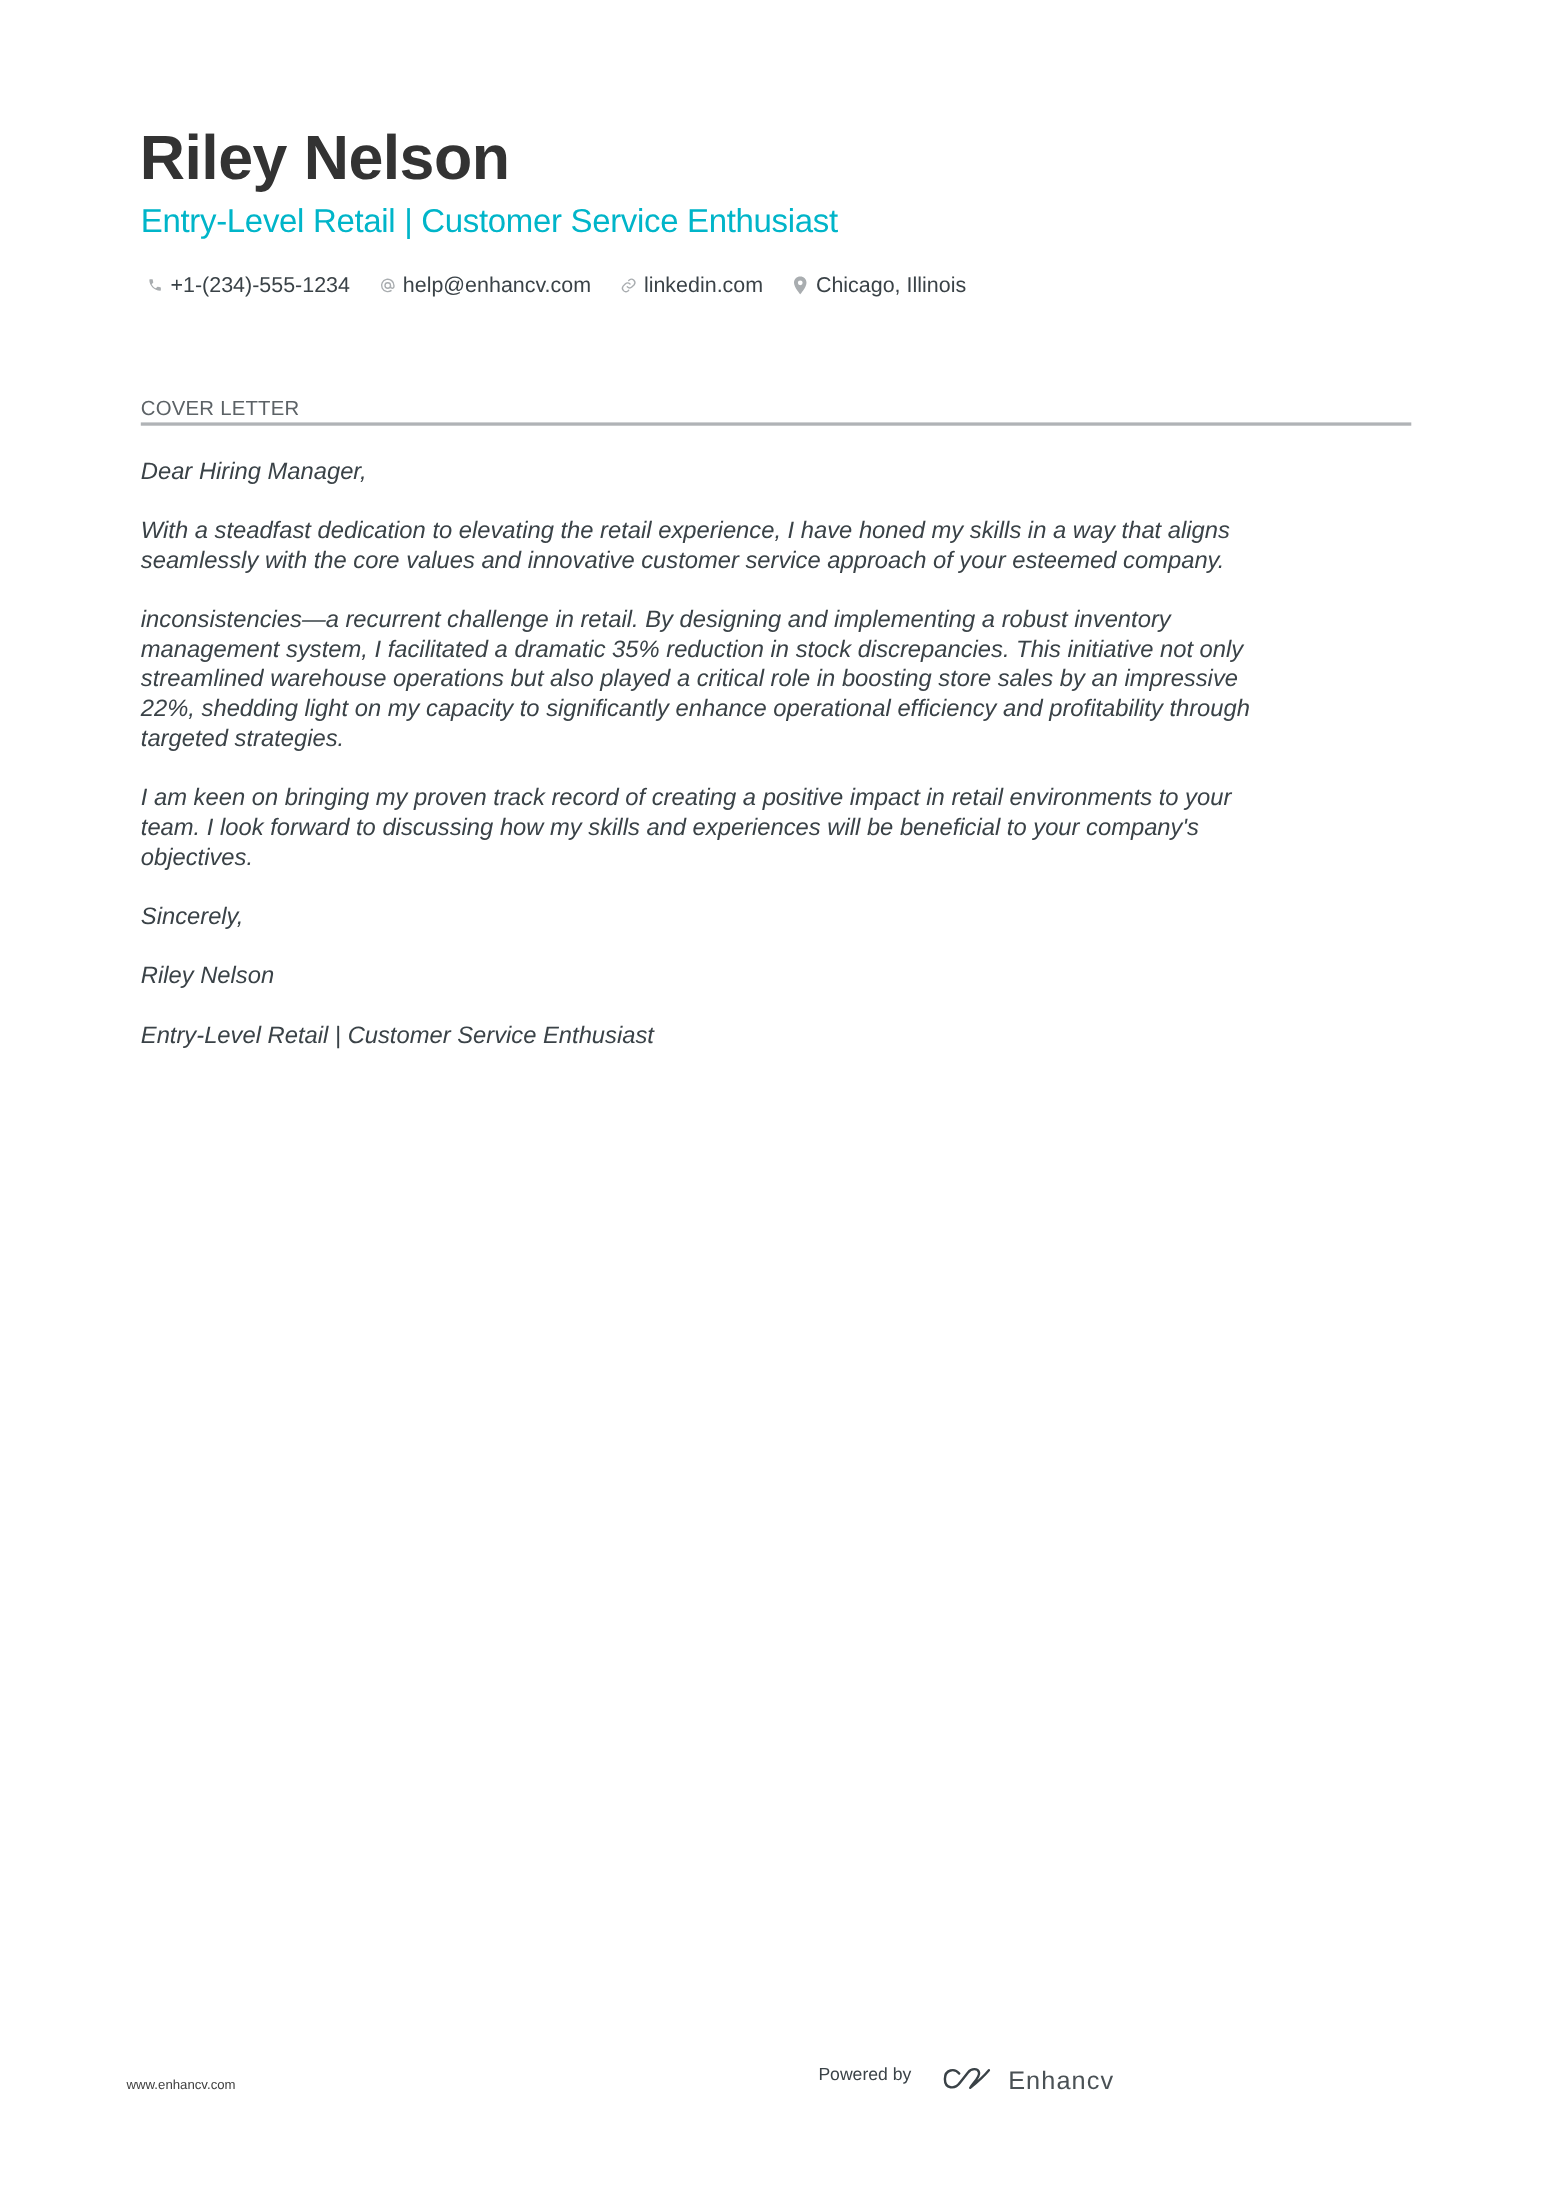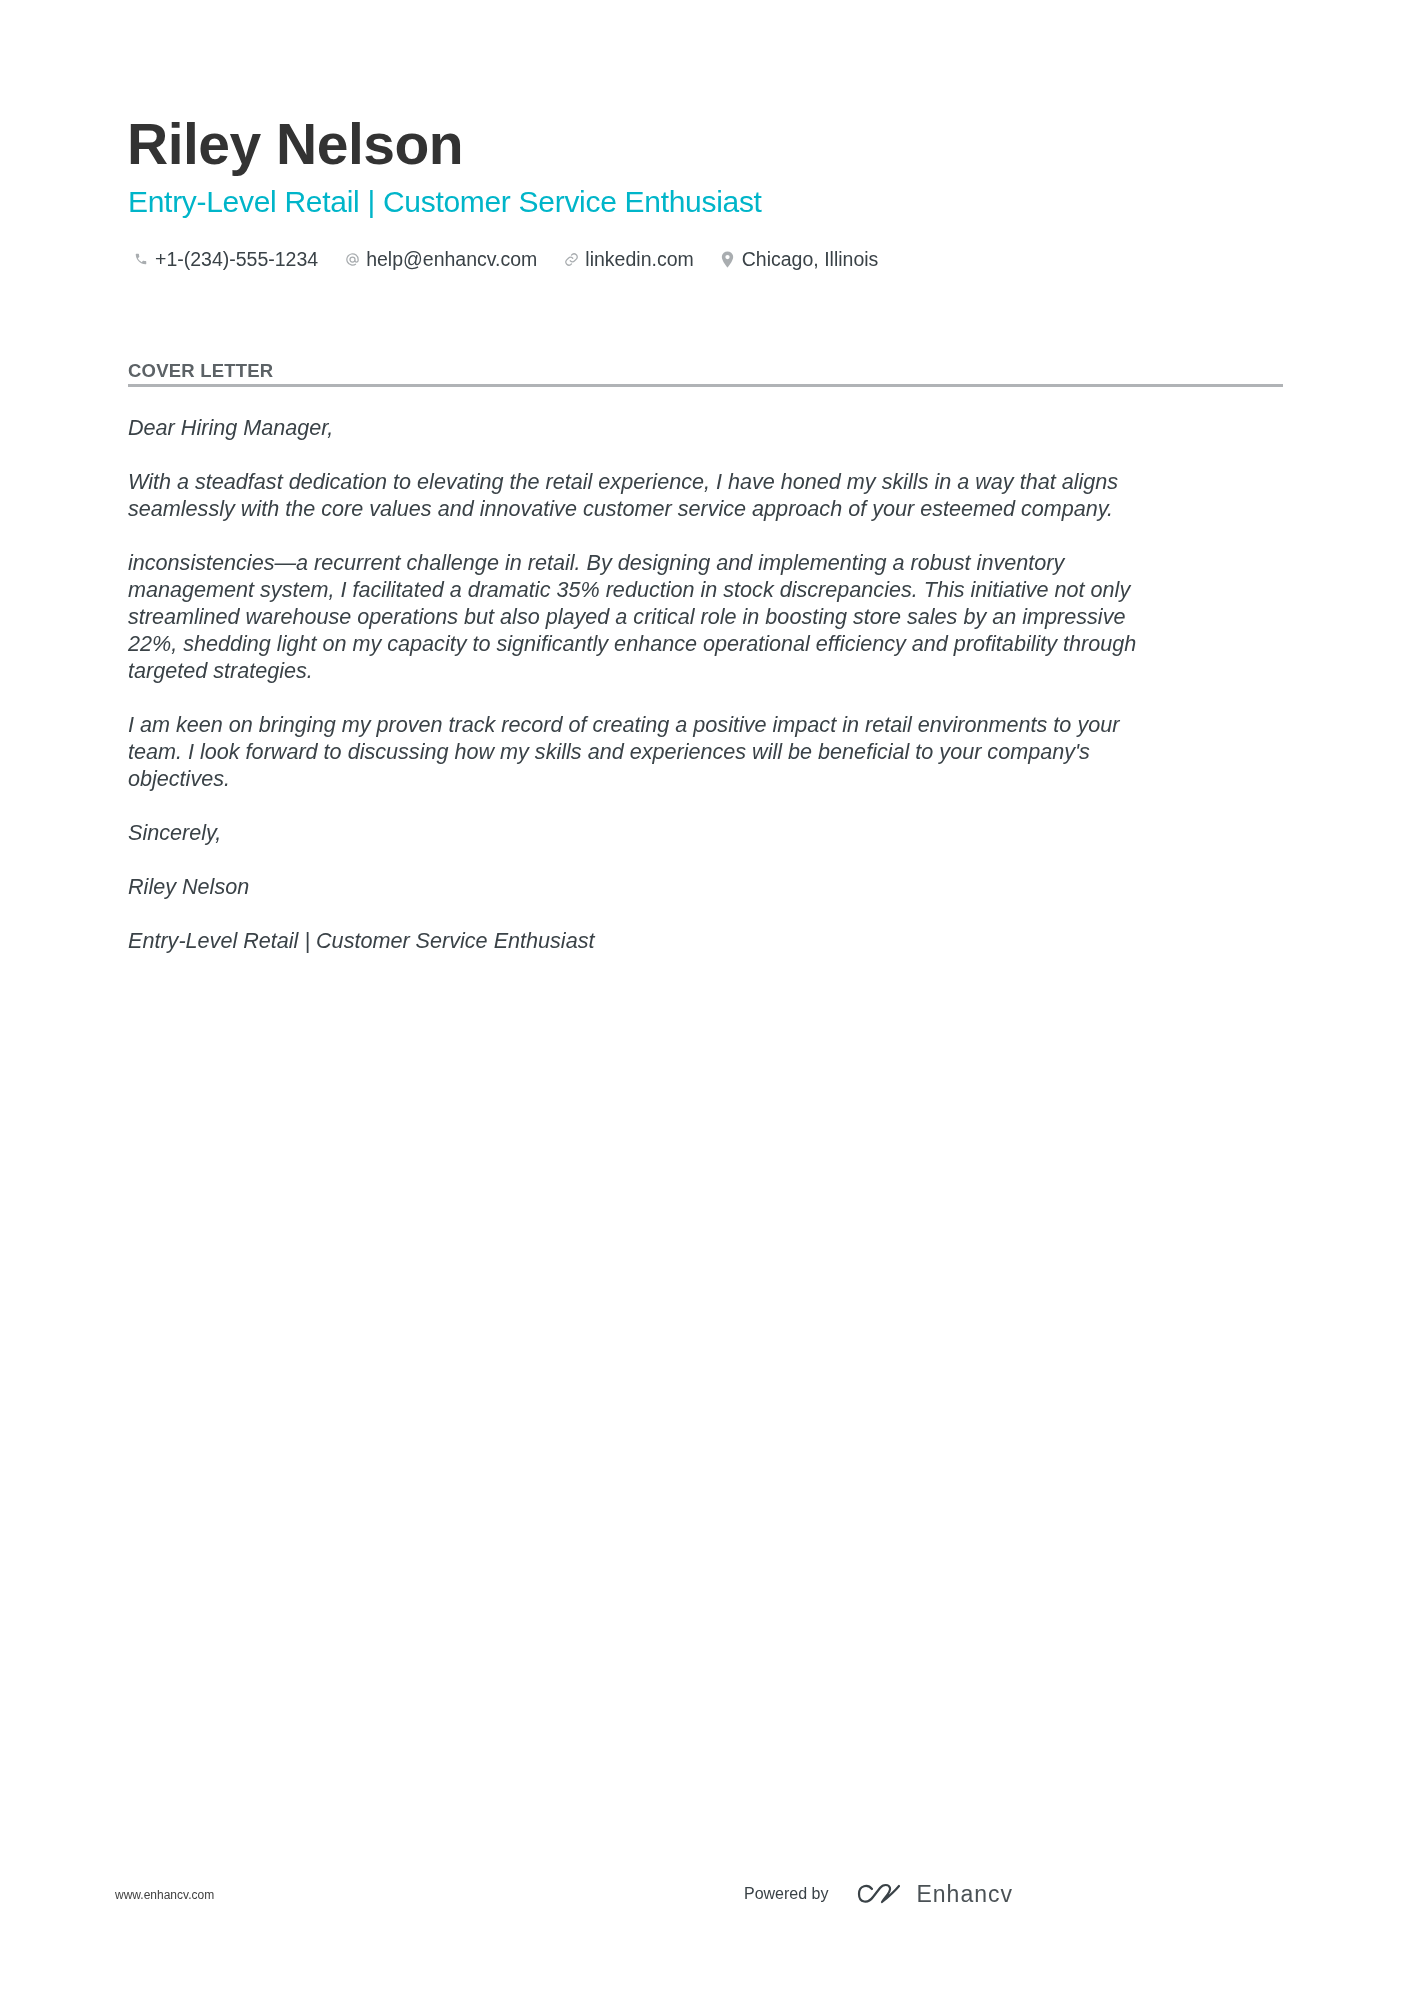--- a/index.html
+++ b/index.html
@@ -74,21 +74,21 @@
     .section-title {
       position: absolute;
       left: 128px;
       top: 360px;
       font-size: 18.5px;
       line-height: 22px;
       color: #5c6266;
       letter-spacing: 0.2px;
       text-transform: none;
       margin: 0;
-      font-weight: bold;
+      font-weight: normal;
     }
     .section-rule {
       position: absolute;
       left: 128px;
       top: 384px;
       width: 1155px;
       height: 3px;
       background: #b0b3b6;
     }
     .letter {
@@ -116,21 +116,21 @@
       line-height: 20px;
       color: #404040;
       white-space: nowrap;
     }
     .footer-brand {
       position: absolute;
       right: 127px;
       top: 1878px;
       height: 32px;
       display: flex;
-      align-items: center;
+      align-items: flex-start;
       white-space: nowrap;
     }
     .powered-by {
       font-size: 16px;
       color: #3a4247;
       margin-right: 28px;
     }
     .brand-logo {
       display: inline-flex;
       align-items: center;

